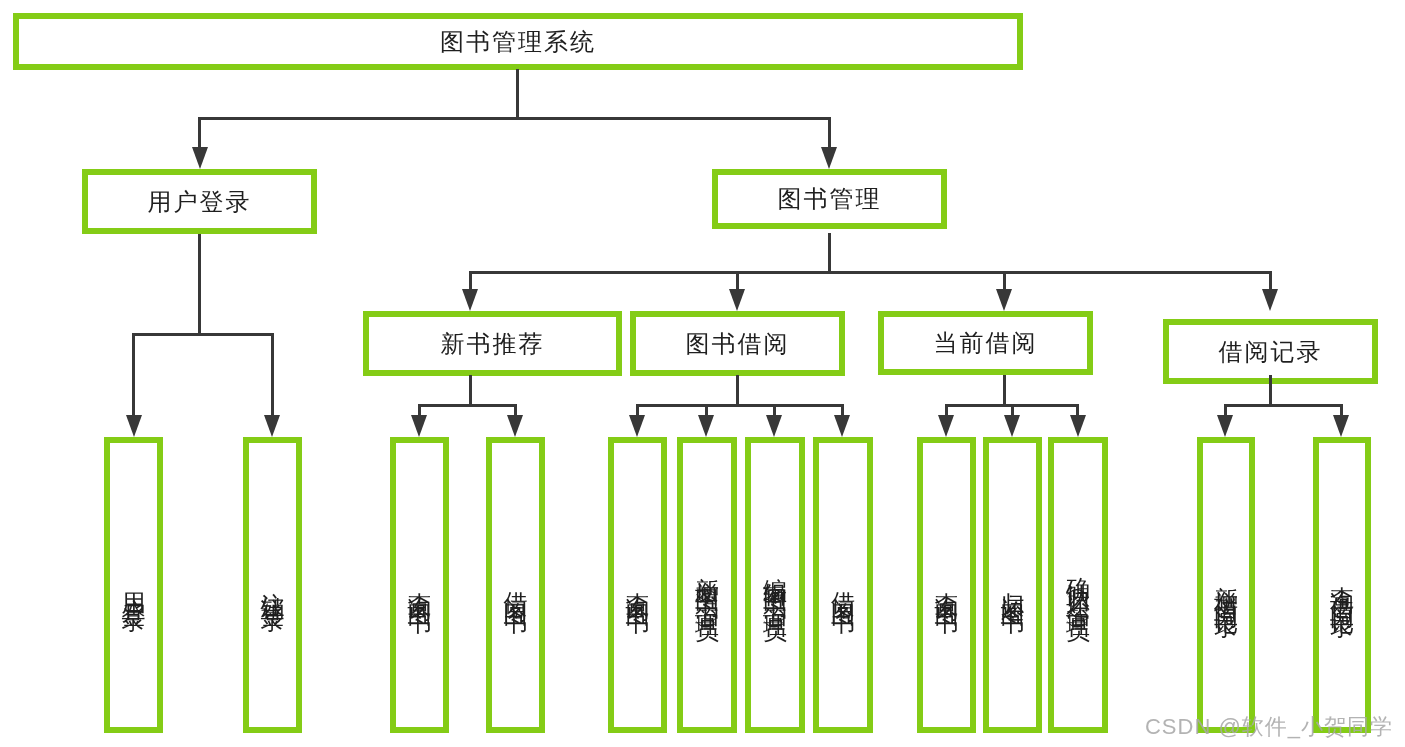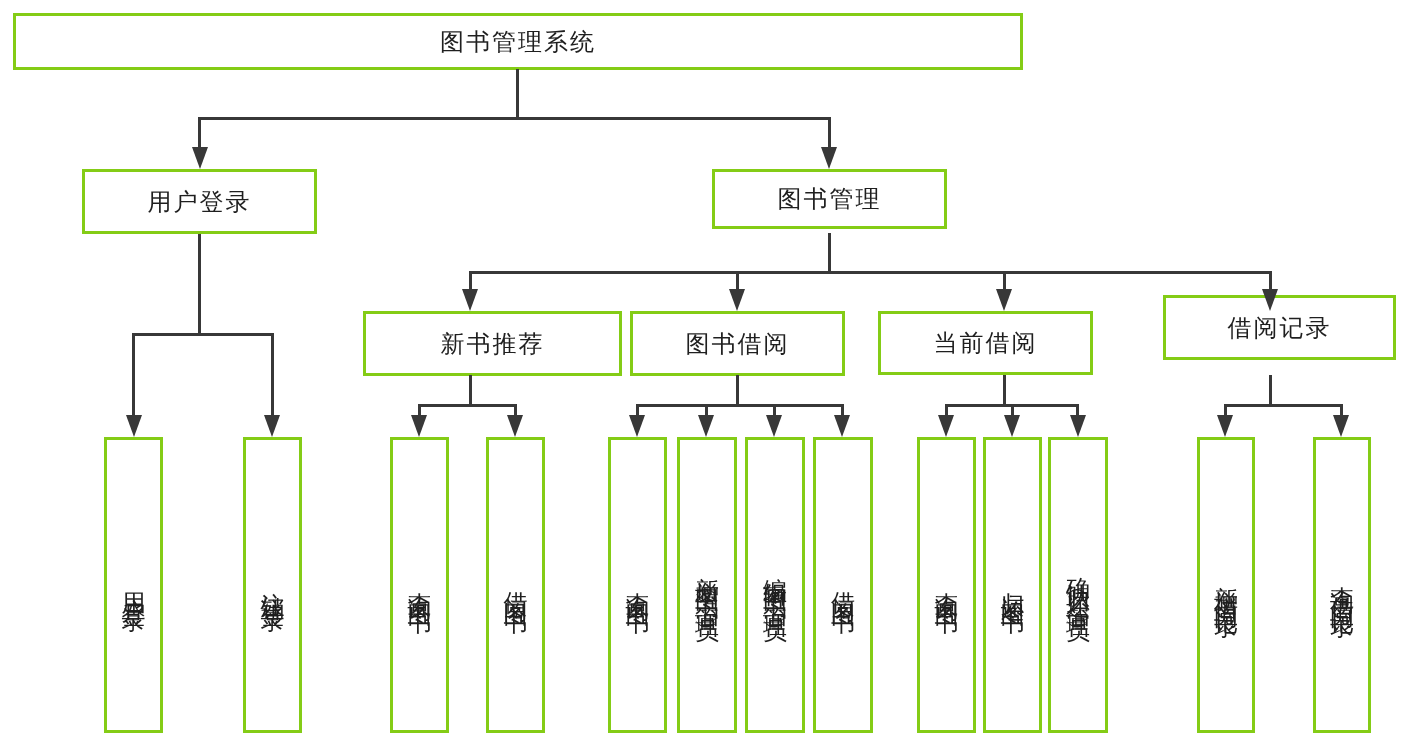--- a/index.html
+++ b/index.html
@@ -2,21 +2,21 @@
 <html><head>
 <meta charset="utf-8">
 <style>
   html,body{margin:0;padding:0;background:#ffffff;}
   .stage{
     position:relative;width:1405px;height:747px;background:#ffffff;
     font-family:"Liberation Sans","DejaVu Sans",sans-serif;overflow:hidden;
   }
   .node{
     position:absolute;box-sizing:border-box;
-    border:3px solid #84cc16;background:#ffffff;
+    border:6px solid #84cc16;background:#ffffff;
     display:flex;align-items:center;justify-content:center;
     font-size:24px;letter-spacing:2px;color:#1f1f1f;white-space:nowrap;
   }
   .vnode{
     writing-mode:vertical-rl;text-orientation:mixed;
     font-size:24px;letter-spacing:6px;line-height:1;
   }
   .vl{position:absolute;width:3px;background:#383838;}
   .hl{position:absolute;height:3px;background:#383838;}
   .ar{
@@ -36,21 +36,21 @@
 <div class="stage">
 
   <div class="node" style="left:13px;top:13px;width:1010px;height:57px">图书管理系统</div>
 
   <div class="node" style="left:82px;top:169px;width:235px;height:65px">用户登录</div>
   <div class="node" style="left:712px;top:169px;width:235px;height:60px">图书管理</div>
 
   <div class="node" style="left:363px;top:311px;width:259px;height:65px">新书推荐</div>
   <div class="node" style="left:630px;top:311px;width:215px;height:65px">图书借阅</div>
   <div class="node" style="left:878px;top:311px;width:215px;height:64px">当前借阅</div>
-  <div class="node" style="left:1163px;top:295px;width:233px;height:65px">借阅记录</div>
+  <div class="node" style="left:1163px;top:319px;width:215px;height:65px">借阅记录</div>
 
   <div class="node vnode" style="left:104px;top:437px;width:59px;height:296px">用户登录</div>
   <div class="node vnode" style="left:243px;top:437px;width:59px;height:296px">注销登录</div>
 
   <div class="node vnode" style="left:390px;top:437px;width:59px;height:296px">查询图书</div>
   <div class="node vnode" style="left:486px;top:437px;width:59px;height:296px">借阅图书</div>
 
   <div class="node vnode" style="left:608px;top:437px;width:59px;height:296px">查询图书</div>
   <div class="node vnode" style="left:677px;top:437px;width:60px;height:296px">新增图书（管理员）</div>
   <div class="node vnode" style="left:745px;top:437px;width:60px;height:296px">编辑图书（管理员）</div>
@@ -119,14 +119,15 @@
     <div class="vl" style="left:1076px;top:404px;height:12px"></div>
     <div class="ar" style="left:1070px;top:415px"></div>
 
     <div class="hl" style="left:1224px;top:404px;width:119px"></div>
     <div class="vl" style="left:1224px;top:404px;height:12px"></div>
     <div class="ar" style="left:1217px;top:415px"></div>
     <div class="vl" style="left:1340px;top:404px;height:12px"></div>
     <div class="ar" style="left:1333px;top:415px"></div>
   </div>
 
+  <div class="watermark">CSDN @软件_小贺同学</div>
 
 </div>
 
 </body></html>

